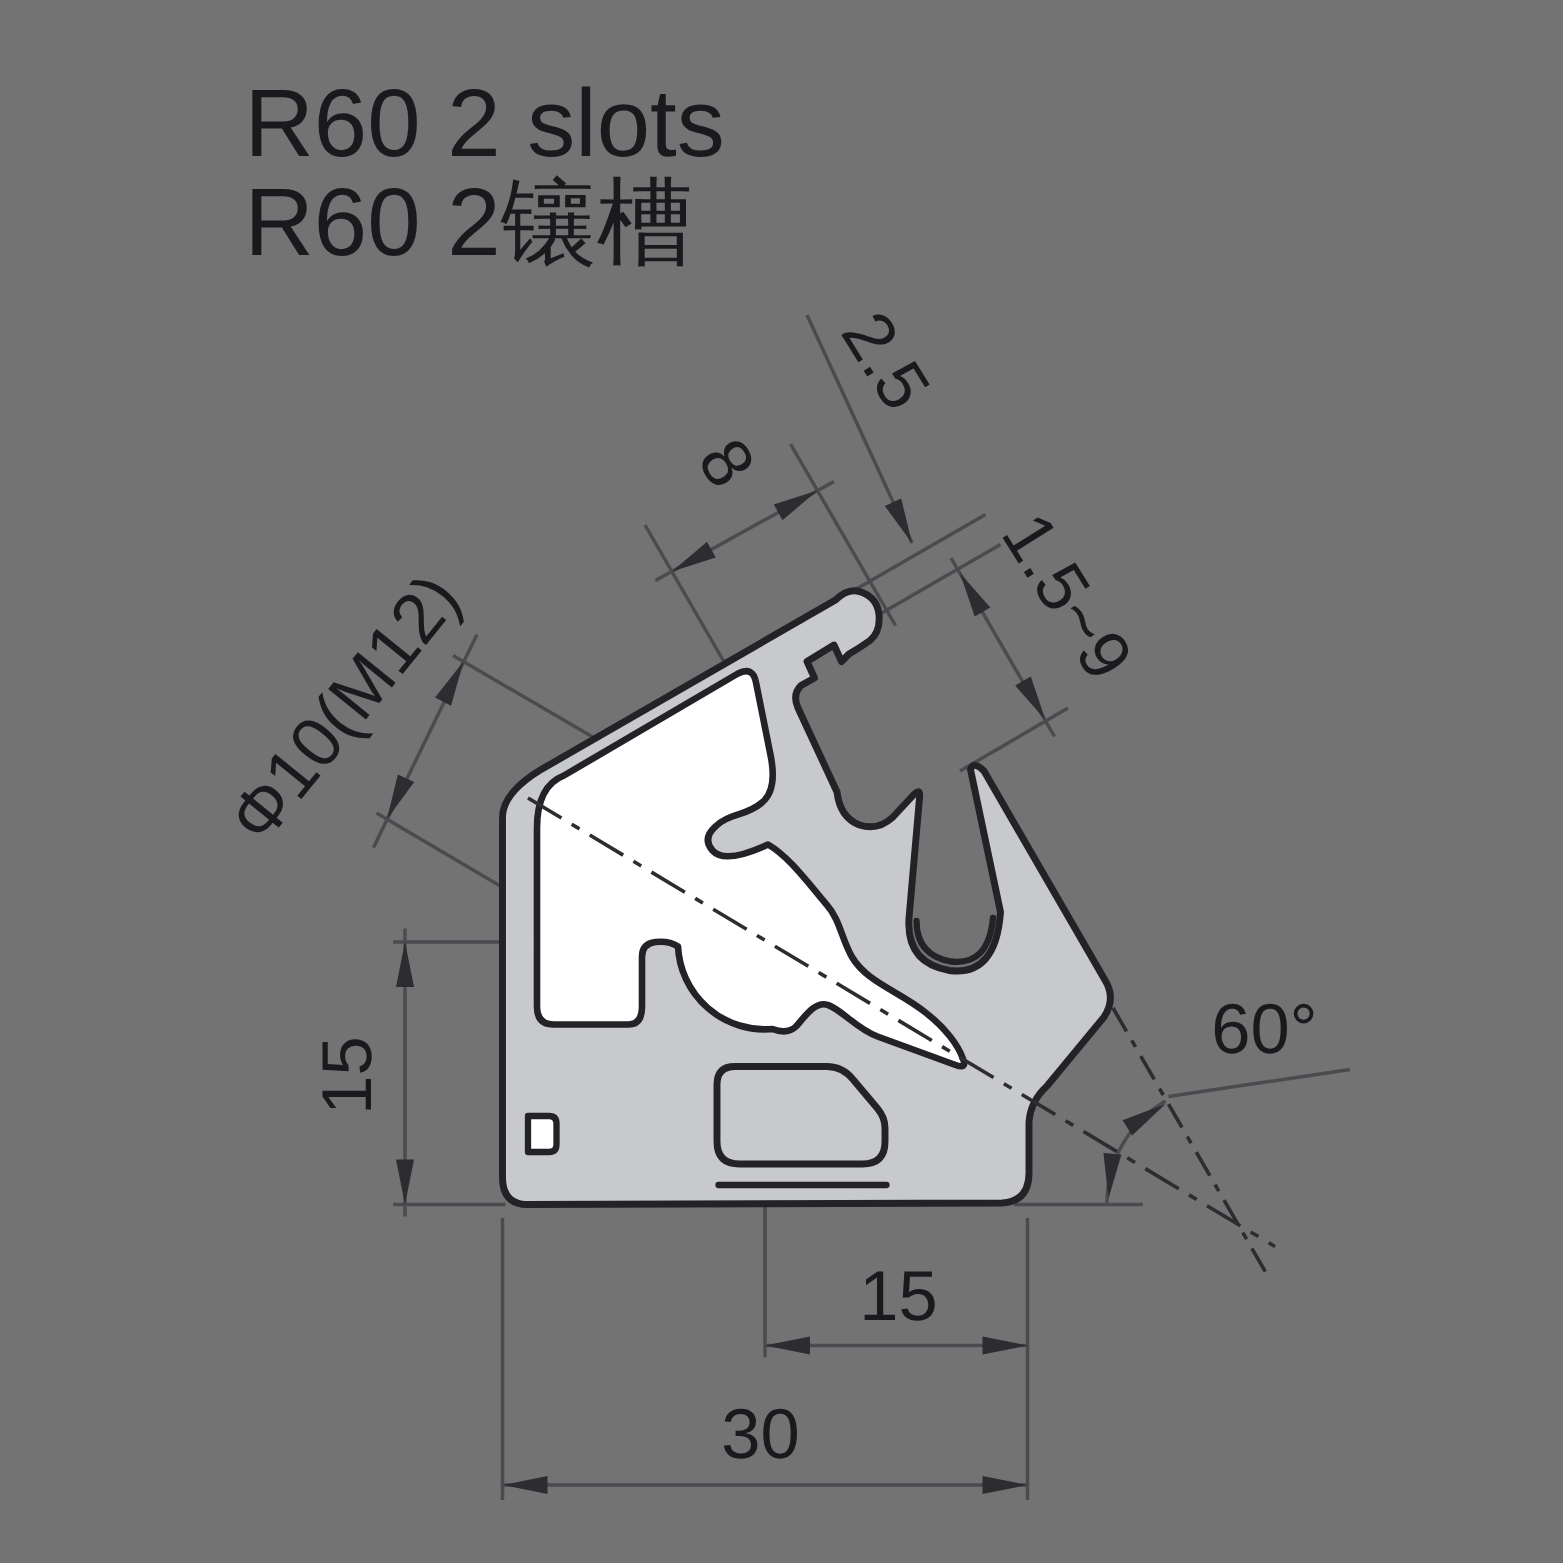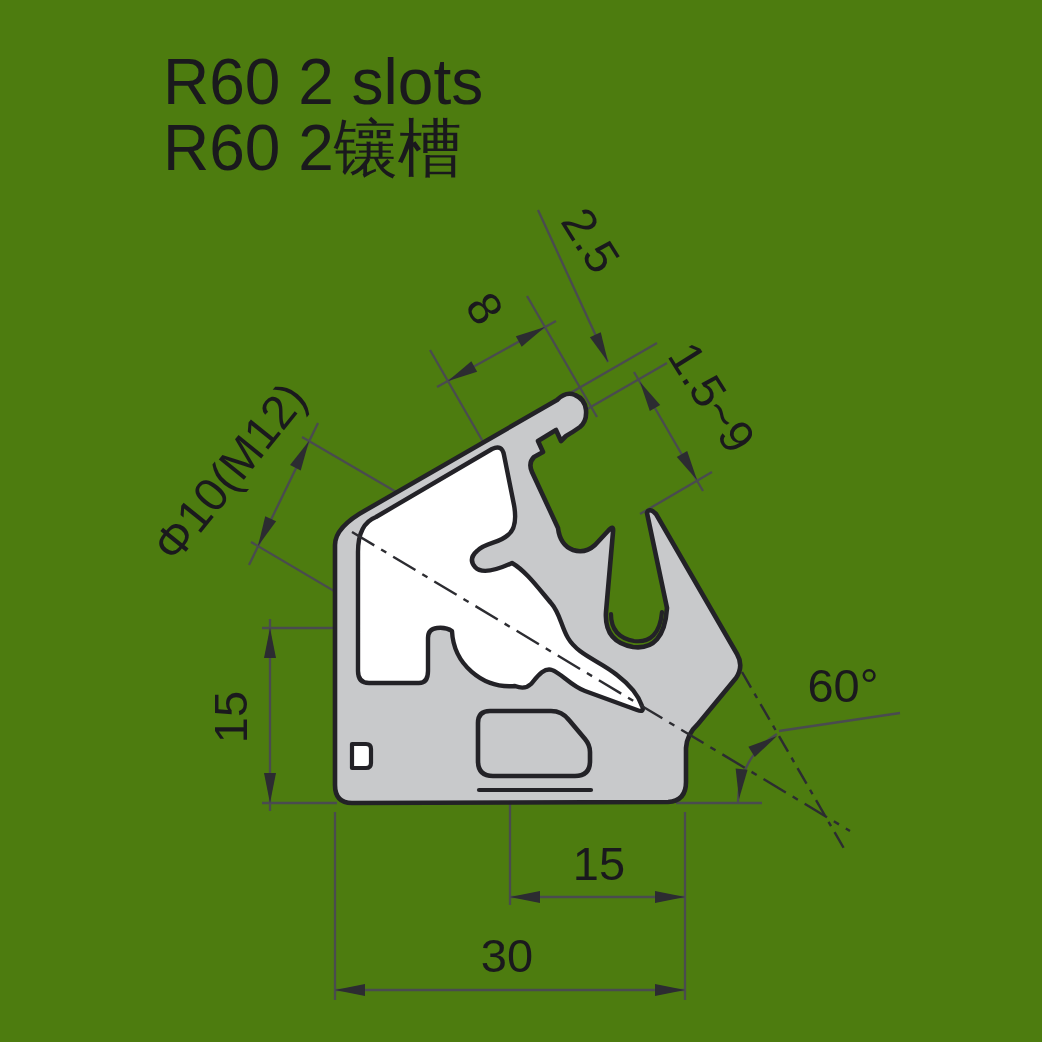--- a/index.html
+++ b/index.html
@@ -1,16 +1,16 @@
 <!DOCTYPE html>
 <html><head>
 <meta charset="utf-8">
 <style>
   html,body{margin:0;padding:0;background:#ffffff;}
-  .stage{position:relative;width:1042px;height:1042px;background:#4d7c0f;overflow:hidden;
+  .stage{position:relative;width:1042px;height:1042px;background:#737373;overflow:hidden;
          font-family:"Liberation Sans", sans-serif;}
   svg{position:absolute;left:0;top:0;}
   .dim-label{font-family:"Liberation Sans", sans-serif;font-size:47px;fill:#1a191d;}
   .title-label{font-family:"Liberation Sans", sans-serif;font-size:64px;fill:#1a191d;letter-spacing:0px;}
 </style>
 </head>
 <body>
 
 <div class="stage">
   <svg width="1042" height="1042" viewBox="0 0 1042 1042">

